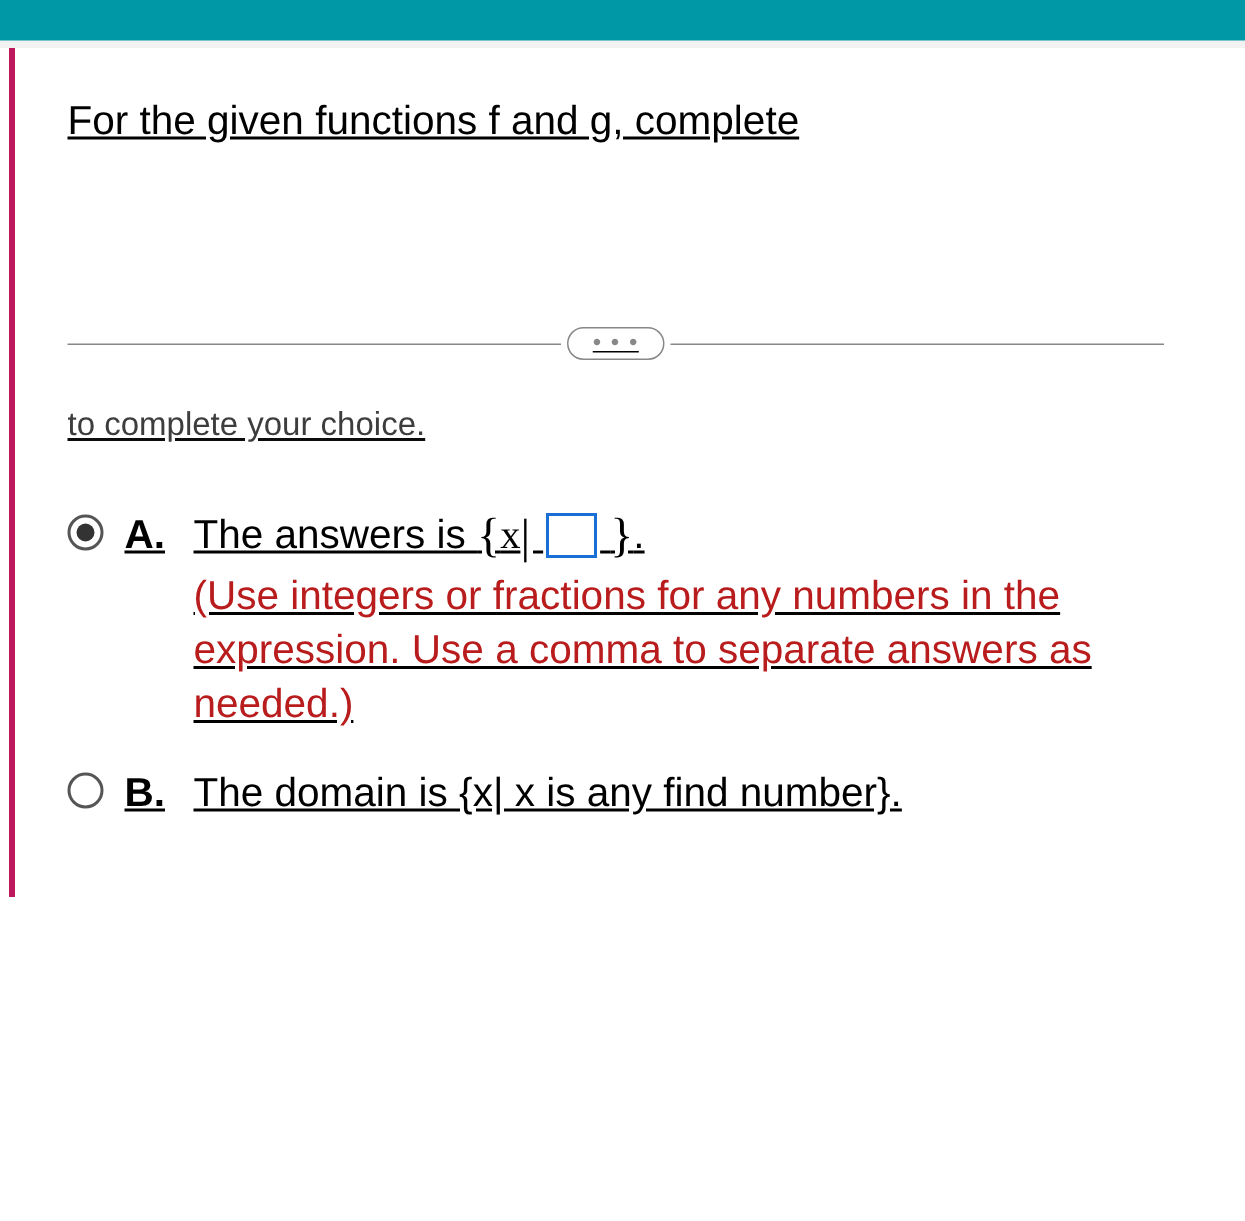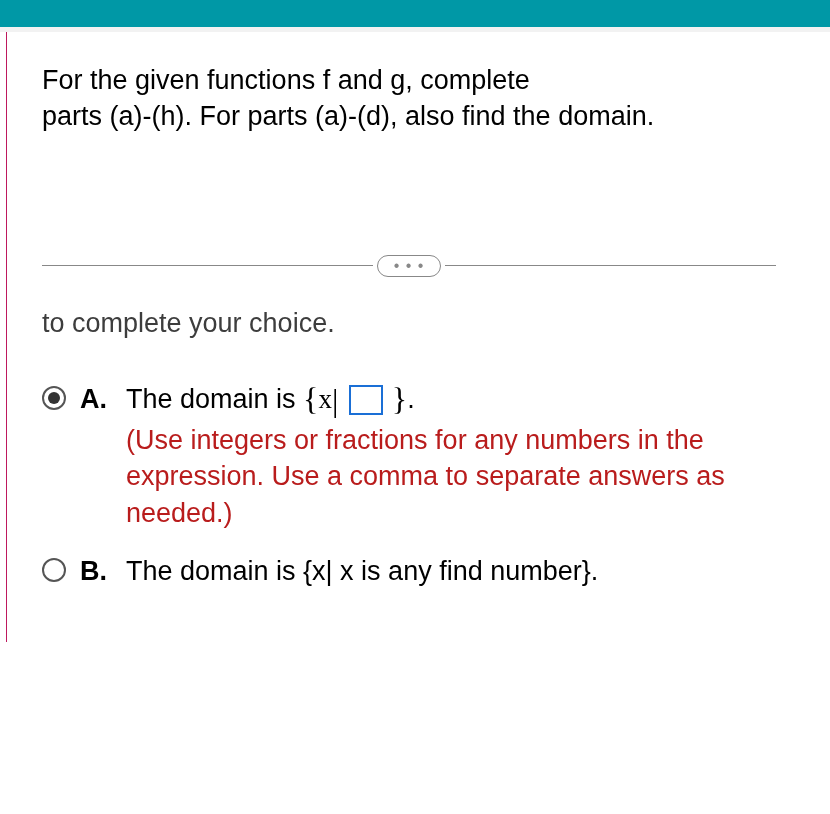--- a/index.html
+++ b/index.html
@@ -10,25 +10,26 @@
       width: 830px;
     }
     .top-bar {
       background: #0098a6;
       height: 32px;
       width: 100%;
       border-bottom: 5px solid #f2f2f2;
     }
     .content {
       padding: 30px 54px 30px 35px;
-      border-left: 1px solid #be185d;
+      border-left: 4px solid #be185d;
       margin-left: 6px;
       font-size: 27px;
       line-height: 1.35;
       color: #000;
+      text-decoration: underline;
     }
     .prompt {
       margin-bottom: 25px;
     }
     .equation {
       margin-left: 38px;
       margin-bottom: 10px;
     }
     .divider-wrap {
       display: flex;
@@ -48,21 +49,21 @@
       color: #888;
       font-size: 16px;
       letter-spacing: 1px;
       margin: 0 4px;
       line-height: 1;
       background: #fff;
       cursor: pointer;
     }
     .cut-text {
       color: #4a4a4a;
-      font-size: 27px;
+      font-size: 22px;
       margin-bottom: 40px;
       position: relative;
     }
     .cut-text::before {
       content: "";
       position: absolute;
       left: 0; right: 0;
       top: 45%;
       height: 12px;
       background: #fff;
@@ -133,39 +134,38 @@
   </style>
 </head>
 <body>
 
 <div class="top-bar"></div>
 
 <div class="content">
 
   <div class="prompt">
     <span>For the given functions f and g, complete</span><br>
-    <span>parts (a)-(h). For parts (a)-(d), also find the domain.</span>
   </div>
 
 
   <div class="divider-wrap">
     <hr class="divider-line">
     <div class="divider-pill">• • •</div>
     <hr class="divider-line">
   </div>
 
   <div class="cut-text">
     <span class="cut-inner">to complete your choice.</span>
   </div>
 
   <div class="choice-row">
     <div class="radio selected"></div>
     <div class="choice-label">A.</div>
     <div class="choice-body">
-      <span>The domain is </span><span class="set-expr"><span class="brace">{</span><span>x</span><span class="vbar">|</span>&nbsp;<span class="input-box"></span>&nbsp;<span class="brace">}</span></span><span>.</span>
+      <span>The answers is </span><span class="set-expr"><span class="brace">{</span><span>x</span><span class="vbar">|</span>&nbsp;<span class="input-box"></span>&nbsp;<span class="brace">}</span></span><span>.</span>
       <div class="hint">(Use integers or fractions for any numbers in the expression. Use a comma to separate answers as needed.)</div>
     </div>
   </div>
 
   <div class="choice-row">
     <div class="radio"></div>
     <div class="choice-label">B.</div>
     <div class="choice-body">
       <span>The domain is {x| x is any find number}.</span>
     </div>

